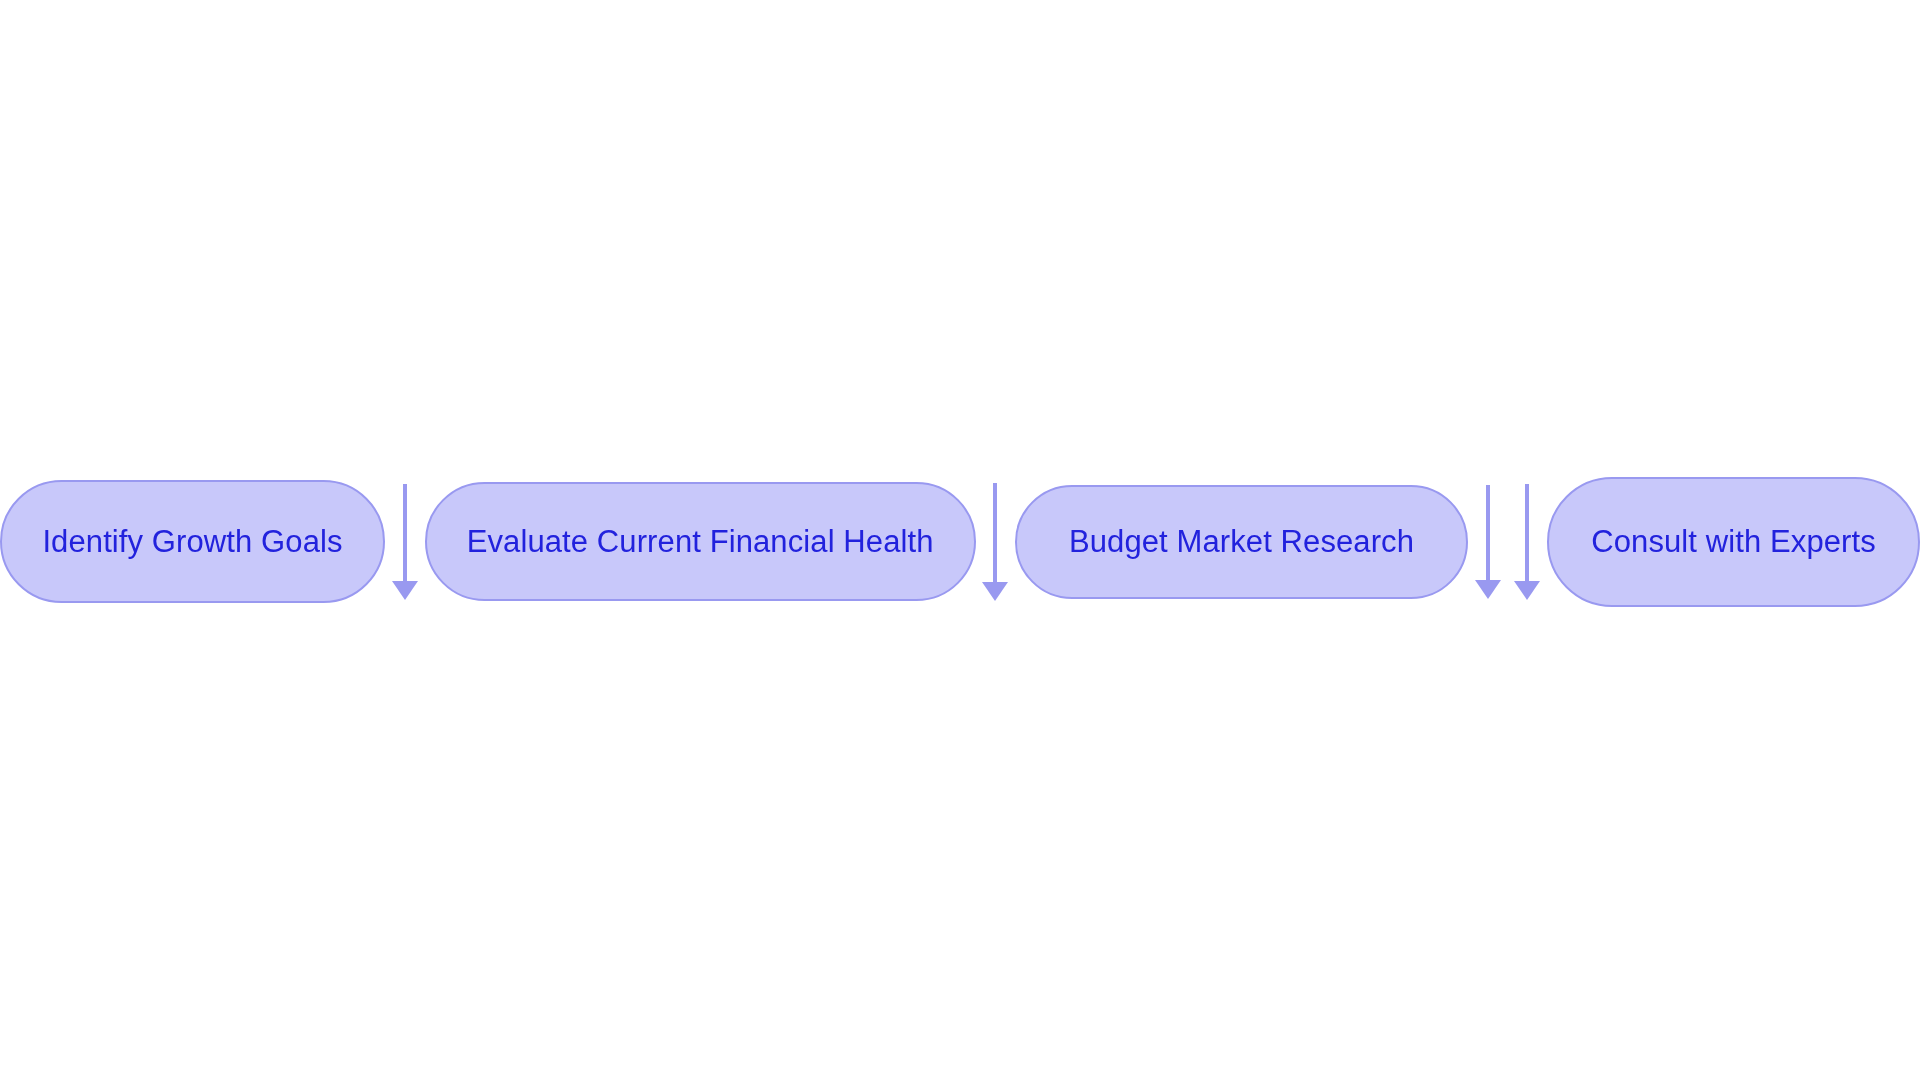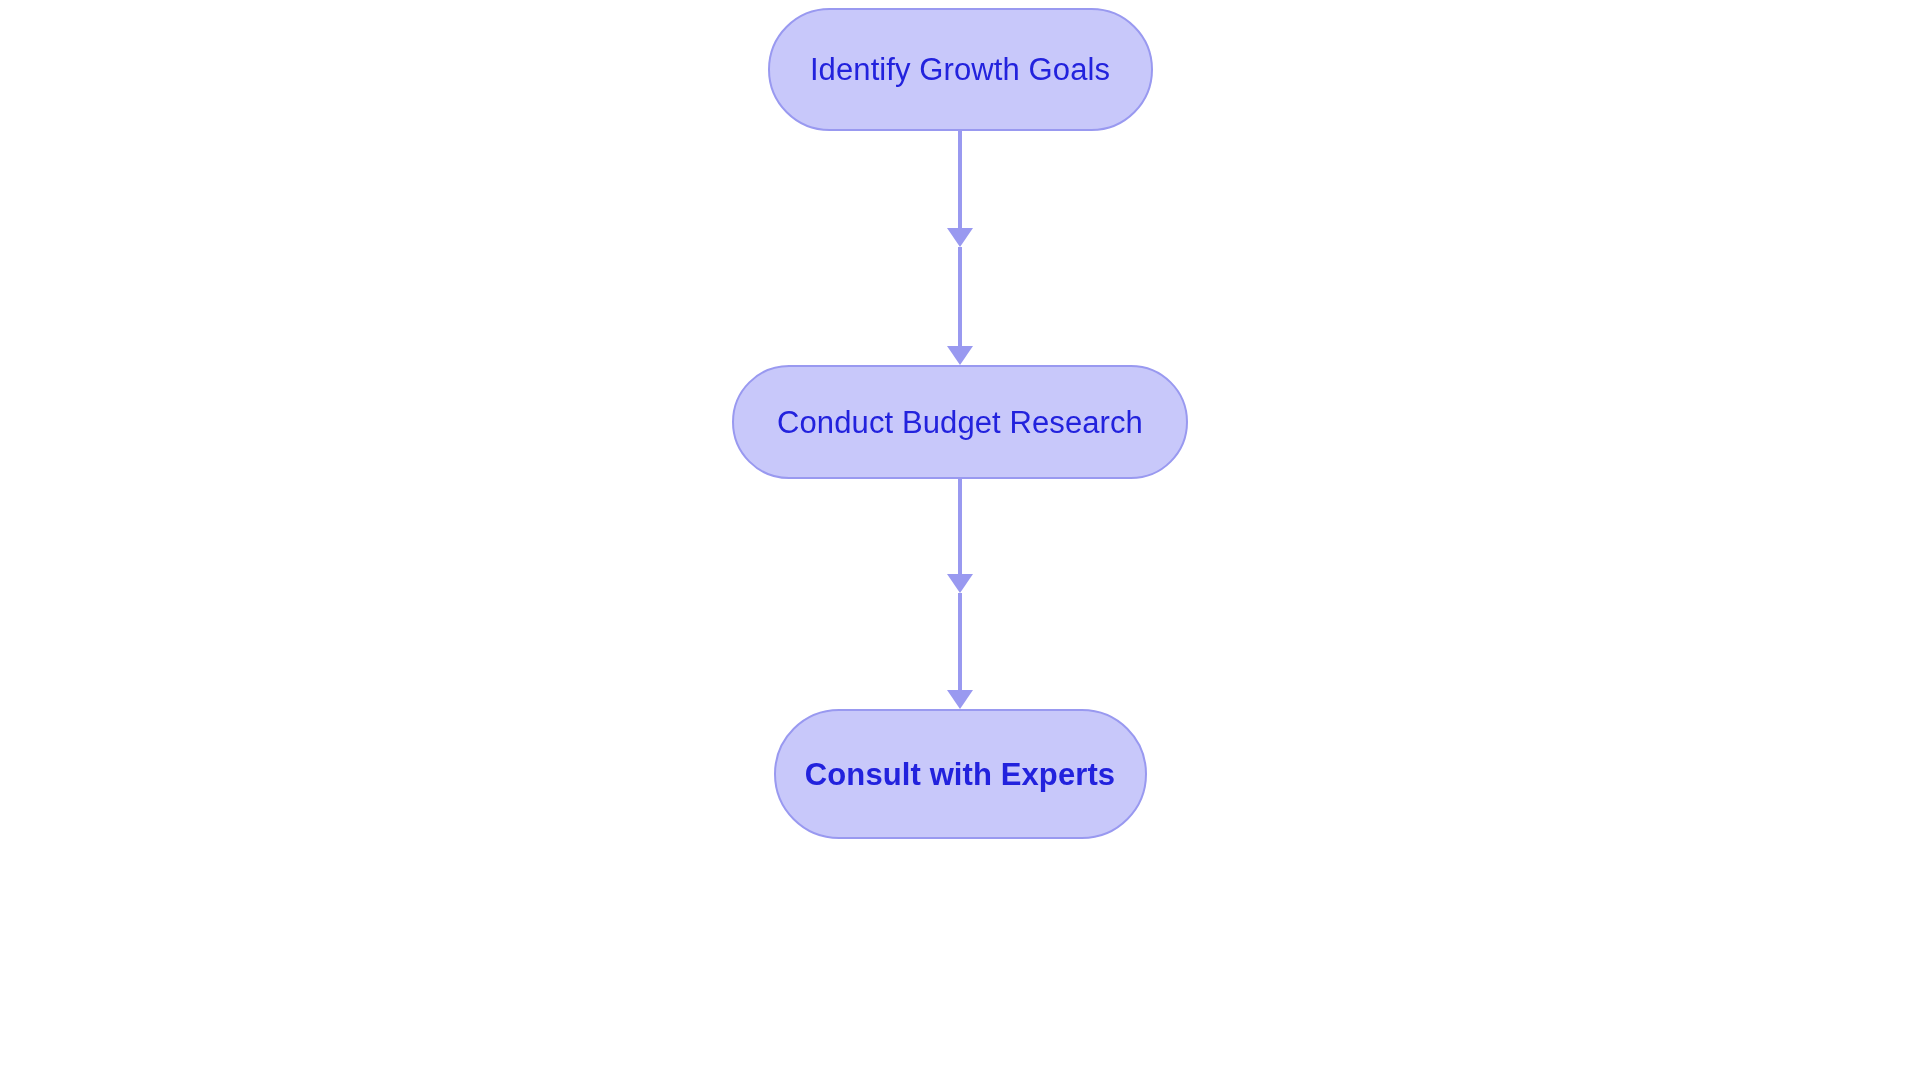--- a/index.html
+++ b/index.html
@@ -21,21 +21,20 @@
     overflow: hidden;
   }
 
   .flow-column {
     position: absolute;
     left: 0;
     top: 0;
     width: 1920px;
     height: 1083px;
     display: flex;
-    flex-direction: column;
     align-items: center;
     justify-content: flex-start;
   }
 
   
   .node {
     box-sizing: border-box;
     background: #c8c8fa;
     border: 2px solid #9999f0;
     border-radius: 999px;
@@ -56,21 +55,21 @@
 
   .node-label {
     display: block;
   }
 
   
   .node-1 { width: 385px; height: 123px; }
   .node-2 { width: 551px; height: 119px; }
   .node-3 { width: 456px; height: 114px; }
   .node-4 { width: 270px; height: 116px; }
-  .node-5 { width: 373px; height: 130px; font-weight: bold; }
+  .node-5 { width: 373px; height: 130px; }
 
   
   .connector {
     position: relative;
     width: 40px;
     display: flex;
     flex-direction: column;
     align-items: center;
     justify-content: flex-start;
     z-index: 1;
@@ -109,28 +108,31 @@
 
     <div class="node node-1">
       <span class="node-label">Identify Growth Goals</span>
     </div>
 
     <div class="connector conn-1">
       <div class="connector-line"></div>
       <div class="connector-head"></div>
     </div>
 
+    <div class="node node-2">
+      <span class="node-label">Evaluate Current Financial Health</span>
+    </div>
 
     <div class="connector conn-2">
       <div class="connector-line"></div>
       <div class="connector-head"></div>
     </div>
 
     <div class="node node-3">
-      <span class="node-label">Conduct Budget Research</span>
+      <span class="node-label">Budget Market Research</span>
     </div>
 
     <div class="connector conn-3">
       <div class="connector-line"></div>
       <div class="connector-head"></div>
     </div>
 
 
     <div class="connector conn-4">
       <div class="connector-line"></div>

